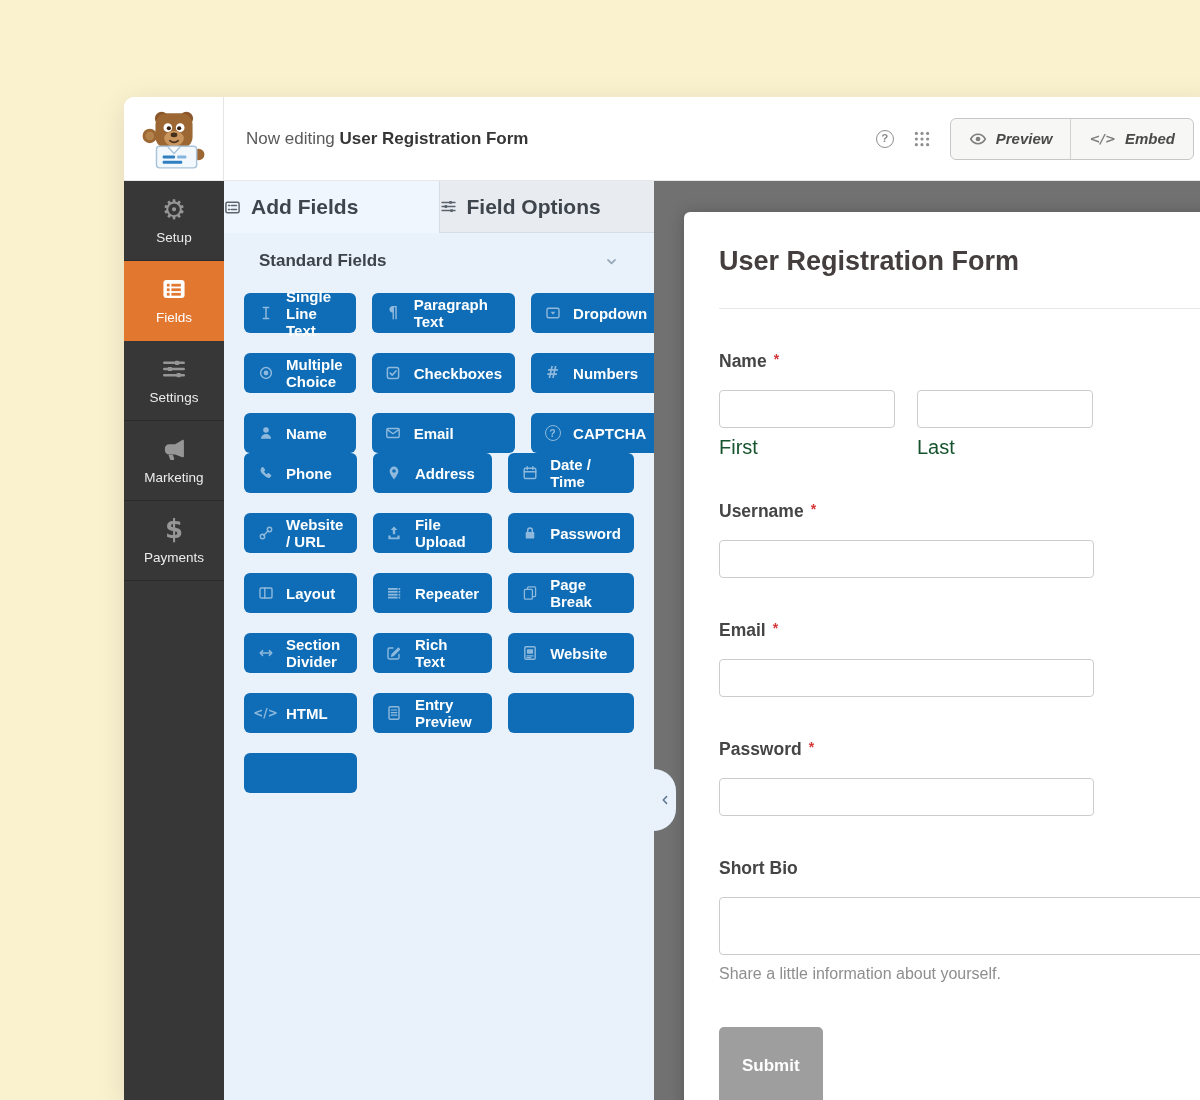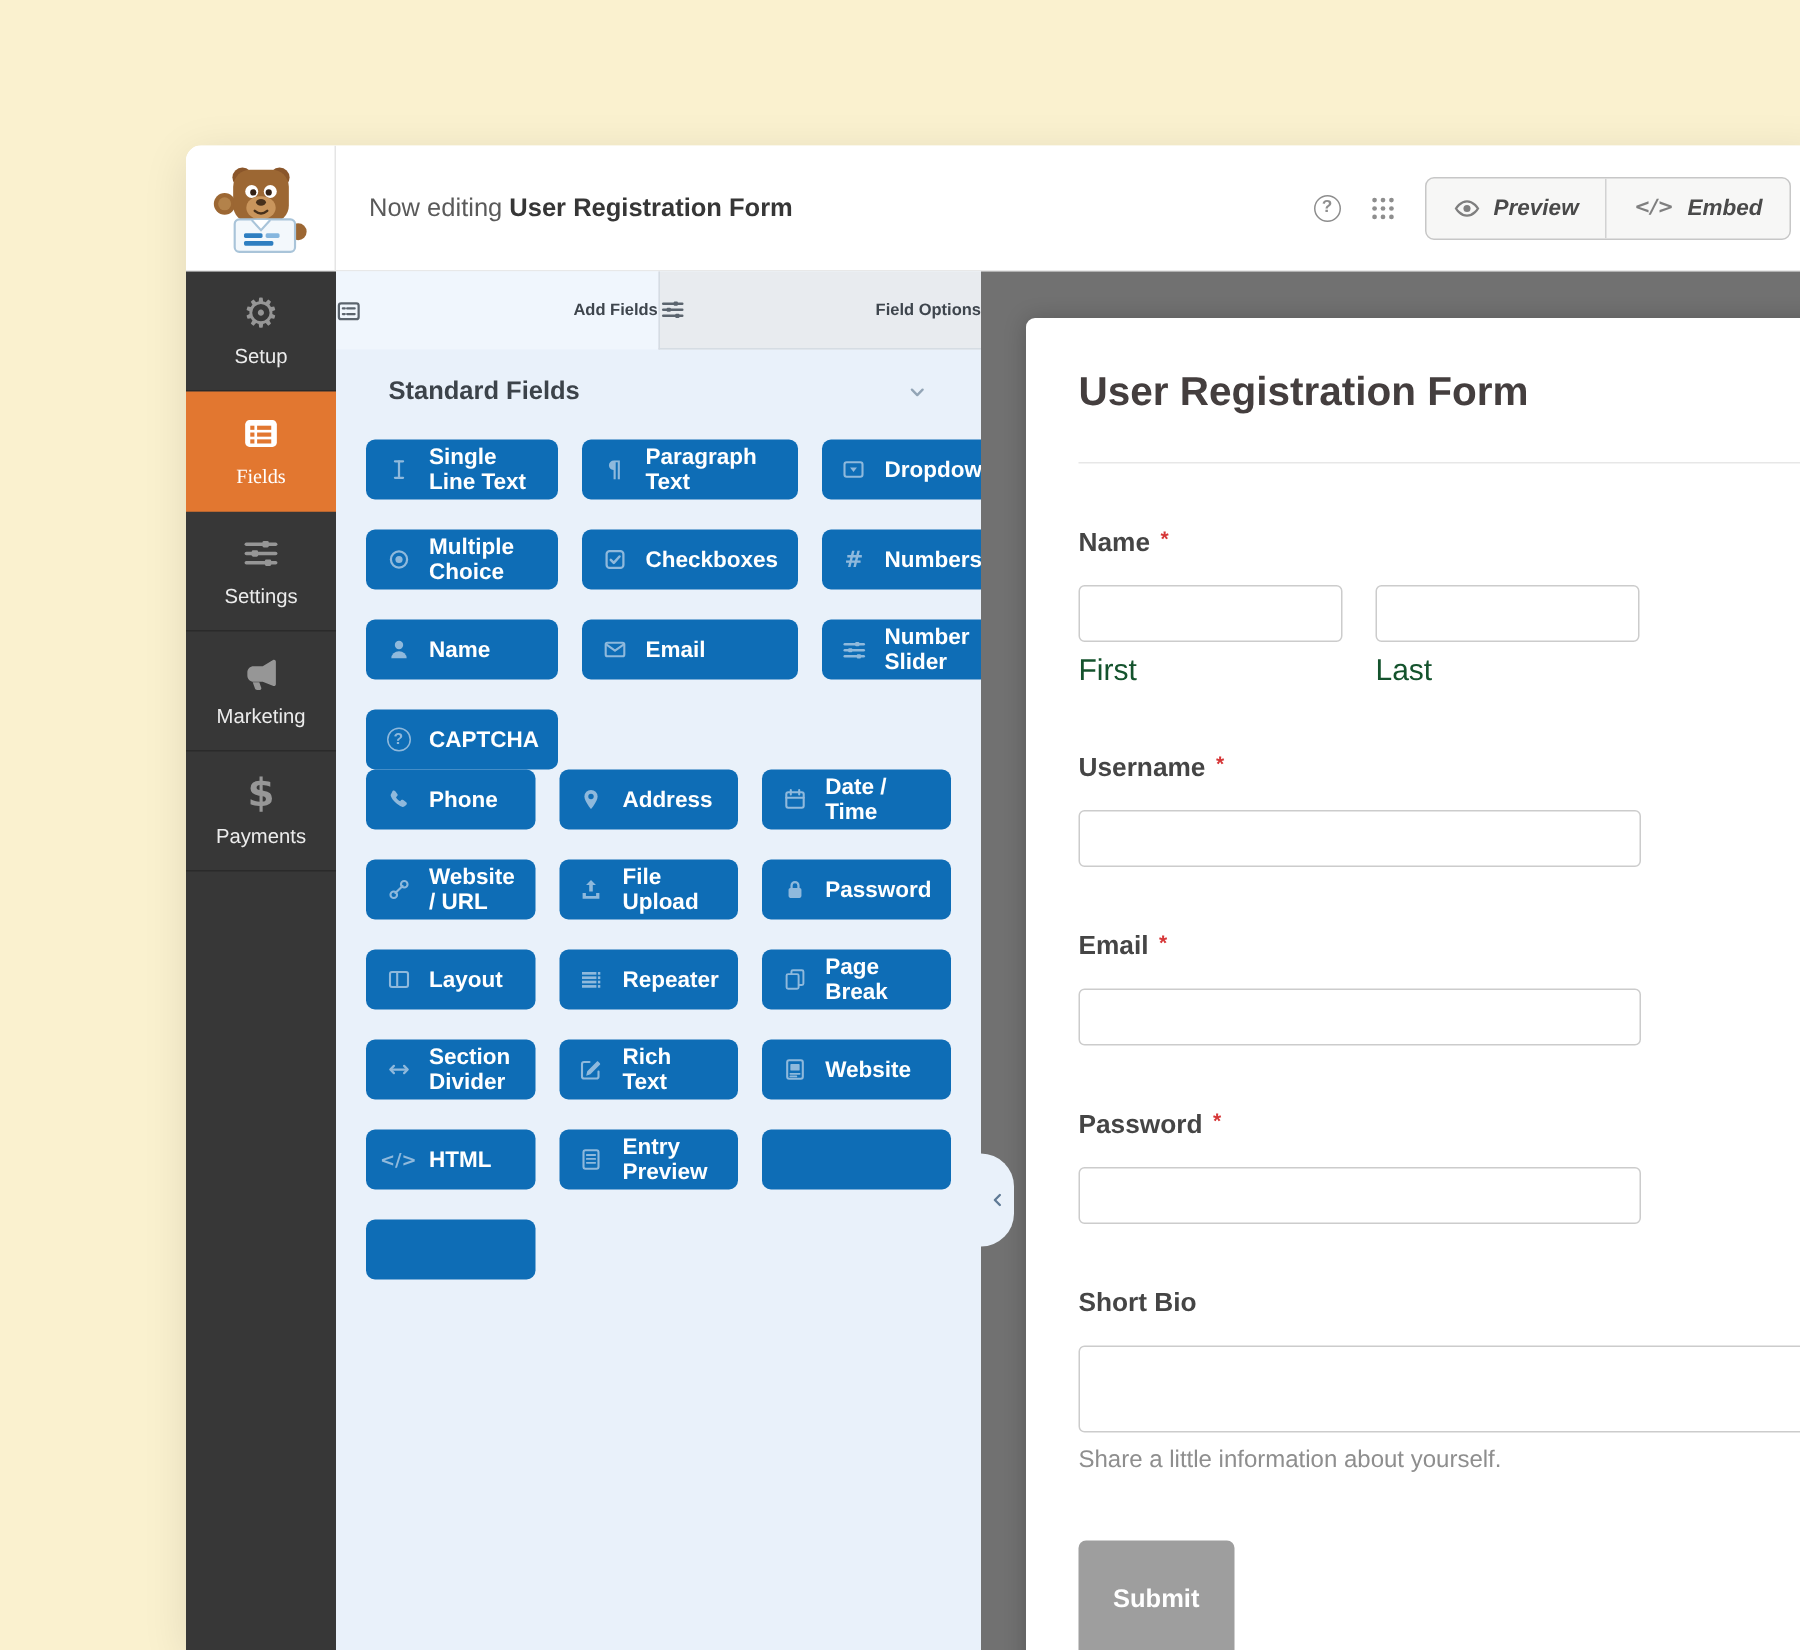--- a/index.html
+++ b/index.html
@@ -33,28 +33,28 @@
 
   
   .body { flex:1; display:flex; position:relative; min-height:0; }
 
   
   .nav { width:100px; flex:0 0 100px; background:#373737; }
   .nav-item { height:80px; border-bottom:1px solid #2a2a2a; display:flex; flex-direction:column;
               align-items:center; justify-content:center; gap:8px; color:#ececec; font-size:13.5px;
               cursor:pointer; }
   .nav-item .icon { color:#969696; display:flex; height:26px; align-items:center; }
-  .nav-item.active { background:#e27730; color:#fff; border-bottom-color:#e27730;font-family:Liberation Serif, serif; }
+  .nav-item.active { background:#e27730; color:#fff; border-bottom-color:#e27730; }
   .nav-item.active .icon { color:#fff; }
 
   
   .panel { width:430px; flex:0 0 430px; background:#e9f1fa; display:flex; flex-direction:column; }
   .tabs { flex:0 0 52px; display:flex; }
-  .tab { flex:1; display:flex; align-items:center; justify-content:space-between; gap:10px;
-         font-size:11px; font-weight:bold; color:#3e454d; cursor:pointer; }
+  .tab { flex:1; display:flex; align-items:center; justify-content:flex-start; gap:10px;
+         font-size:21px; font-weight:bold; color:#3e454d; cursor:pointer; }
   .tab .icon { color:#5b646e; display:flex; }
   .tab.active { background:#f0f6fd; }
   .tab.inactive { background:#e8ebef; border-left:1px solid #d5dce3; border-bottom:1px solid #d5dce3; }
   .panel-body { flex:1; padding:0 20px; overflow:hidden; }
   .section-head { display:flex; align-items:center; justify-content:space-between; height:24px;
                   margin:16px 15px 20px; cursor:pointer; }
   .section-head.second { margin-top:44px; }
   .section-title { font-size:17px; font-weight:bold; color:#3c434a; }
   .section-head .icon { color:#93a5b6; display:flex; }
   .fields-grid { display:grid; grid-template-columns:1fr 1fr 1fr; column-gap:16px; row-gap:20px; }
@@ -338,37 +338,20 @@
                 <span class="icon">
                   <svg width="16" height="16" viewBox="0 0 16 16" fill="none">
                     <rect x="1.8" y="3.5" width="12.4" height="9" rx="1.2" stroke="currentColor" fill="none" stroke-linecap="round" stroke-linejoin="round" stroke-width="1.4"></rect>
                     <path d="M2.6 4.9L8 8.8l5.4-3.9" stroke="currentColor" fill="none" stroke-linecap="round" stroke-linejoin="round" stroke-width="1.4"></path>
                   </svg>
                 </span>
                 <span>Email</span>
               </button>
               <button class="field-btn">
                 <span class="icon">
-                  <svg width="17" height="17" viewBox="0 0 16 16" fill="none">
-                    <g stroke="currentColor" fill="none" stroke-linecap="round" stroke-linejoin="round" stroke-width="1.5">
-                      <path d="M2 4.2h12"></path>
-                      <path d="M2 8h12"></path>
-                      <path d="M2 11.8h12"></path>
-                    </g>
-   <g fill="currentColor">
-                      <rect x="8.6" y="2.9" width="2.6" height="2.6" rx="0.6"></rect>
-   <rect x="4.2" y="6.7" width="2.6" height="2.6" rx="0.6"></rect>
-   <rect x="9.6" y="10.5" width="2.6" height="2.6" rx="0.6"></rect>
-                    </g>
-                  </svg>
-                </span>
-                <span>Number Slider</span>
-              </button>
-              <button class="field-btn">
-                <span class="icon">
                   <span class="q-circle">?</span>
                 </span>
                 <span>CAPTCHA</span>
               </button>
             </div>
             <div class="fields-grid">
               <button class="field-btn">
                 <span class="icon">
                   <svg width="16" height="16" viewBox="0 0 16 16" fill="none">
                     <path d="M3.7 2.3c.5-.5 1.3-.4 1.7.1l1.5 1.9c.3.4.3 1-.1 1.4l-.8.8c.5 1.1 1.6 2.2 2.7 2.7l.8-.8c.4-.4 1-.4 1.4-.1l1.9 1.5c.5.4.6 1.2.1 1.7l-.9.9c-.5.5-1.3.7-2 .4-1.6-.6-3.3-1.8-4.7-3.2S3.2 7.5 2.6 5.9c-.3-.7-.1-1.5.4-2z" fill="currentColor"></path>

